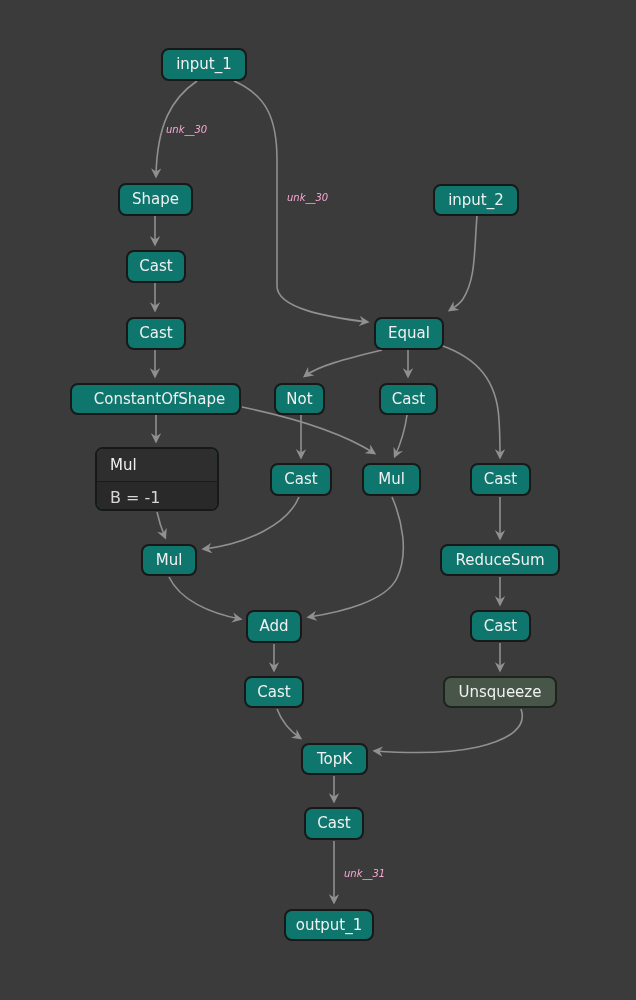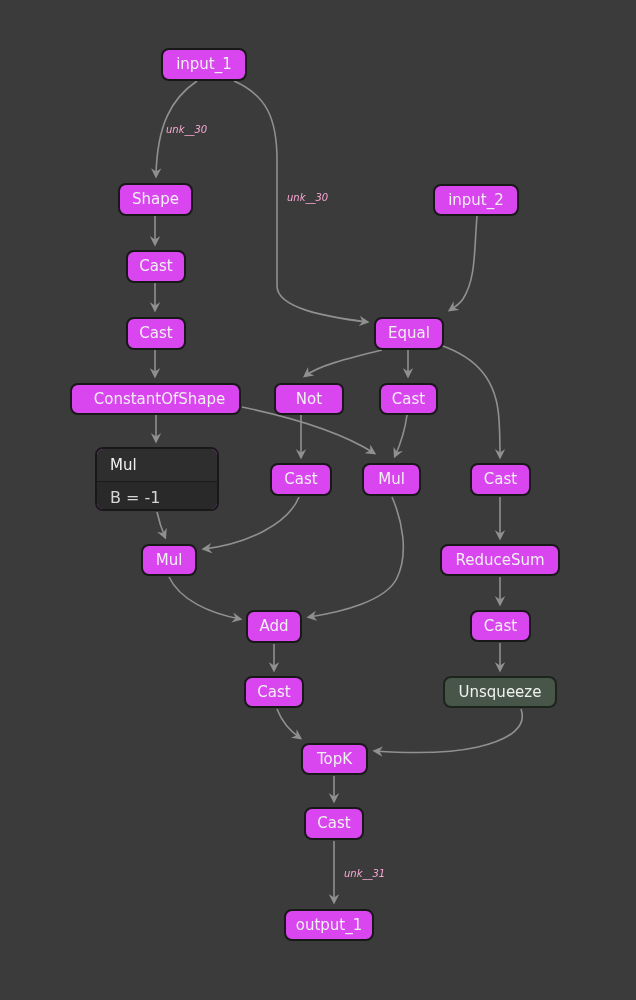--- a/index.html
+++ b/index.html
@@ -16,21 +16,21 @@
     overflow: hidden;
   }
   svg.edges {
     position: absolute;
     left: 0; top: 0;
     width: 636px; height: 1000px;
   }
   .node {
     position: absolute;
     box-sizing: border-box;
-    background: #d946ef;
+    background: #0f766e;
     border: 2px solid #181818;
     border-radius: 8px;
     color: #f0f0f0;
     font-size: 15px;
     display: flex;
     align-items: center;
     justify-content: center;
     line-height: 1;
     white-space: nowrap;
     cursor: default;
@@ -119,21 +119,21 @@
   </div>
   <div class="node" style="left:433px; top:184px; width:86px; height:32px;">
     <span>input_2</span>
   </div>
   <div class="node" style="left:374px; top:317px; width:70px; height:33px;">
     <span>Equal</span>
   </div>
   <div class="node" style="left:70px; top:383px; width:171px; height:32px;padding-left:8px;">
     <span>ConstantOfShape</span>
   </div>
-  <div class="node" style="left:274px; top:383px; width:70px; height:32px;border-radius:7px;">
+  <div class="node" style="left:274px; top:383px; width:51px; height:32px;">
     <span>Not</span>
   </div>
   <div class="node" style="left:379px; top:383px; width:59px; height:32px;">
     <span>Cast</span>
   </div>
   <div class="node multi" style="left:95px; top:447px; width:124px; height:64px;">
     <div class="title">Mul</div>
     <div class="attrs">B = -1</div>
   </div>
   <div class="node" style="left:270px; top:463px; width:62px; height:33px;">

